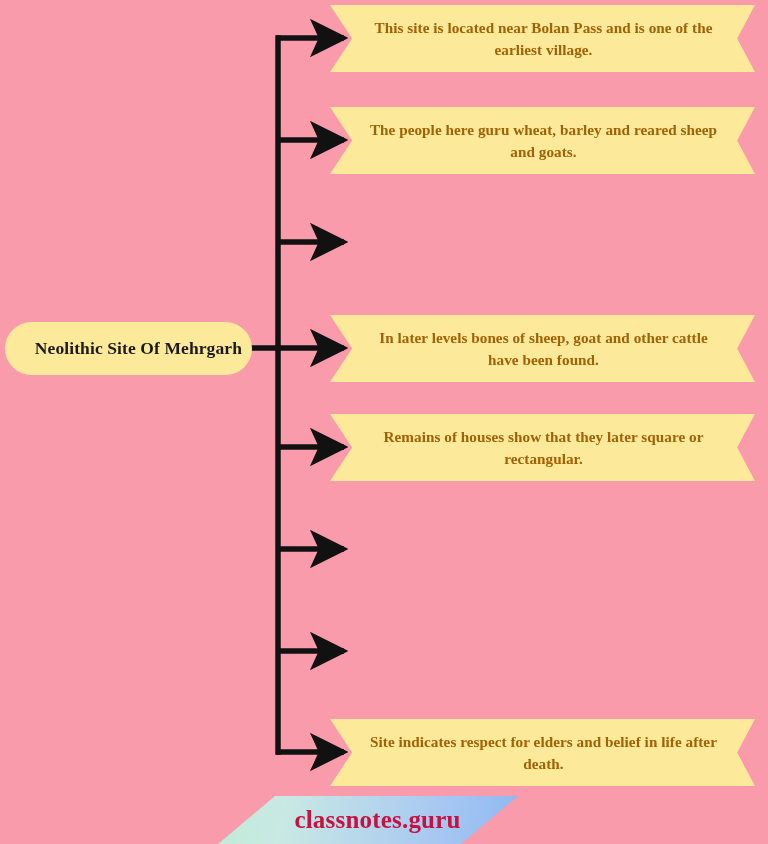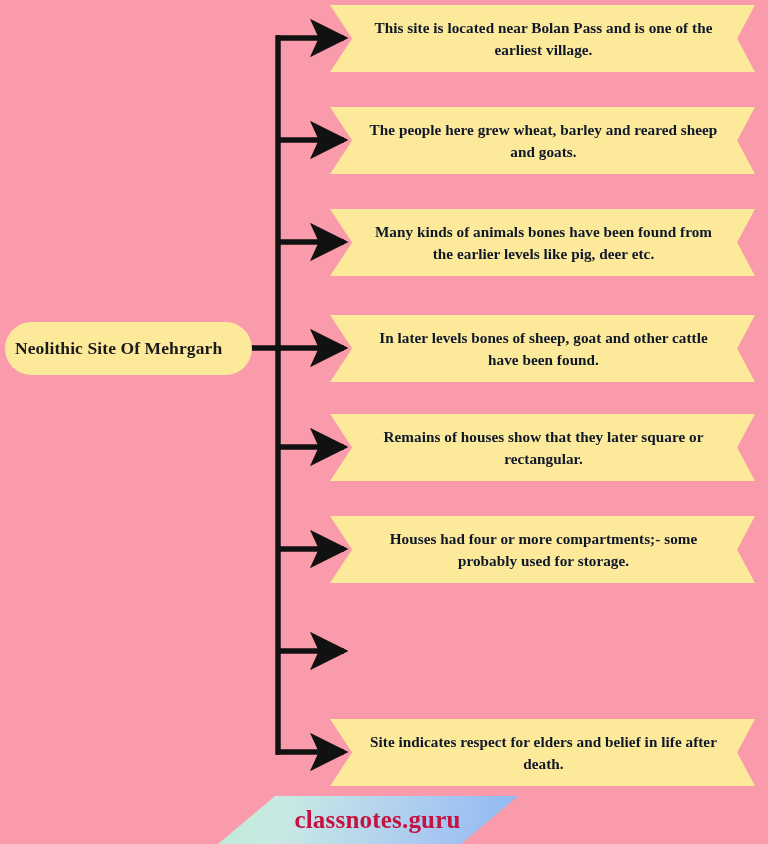--- a/index.html
+++ b/index.html
@@ -35,21 +35,21 @@
   #root-node {
     position: absolute;
     left: 5px;
     top: 322px;
     width: 247px;
     height: 53px;
     background: #FCE99A;
     border-radius: 27px;
     display: flex;
     align-items: center;
-    justify-content: flex-start;
+    justify-content: flex-end;
     box-sizing: border-box;
     padding: 0 10px;
   }
   #root-node .root-label {
     font-size: 17.5px;
     font-weight: bold;
     color: #1a1a1a;
     letter-spacing: 0.1px;
     text-align: center;
     line-height: 1.1;
@@ -78,21 +78,21 @@
         5.2% 50%);
     display: flex;
     align-items: center;
     justify-content: center;
     box-sizing: border-box;
     padding: 0 34px 0 36px;
   }
   .banner-text {
     font-size: 15.2px;
     font-weight: bold;
-    color: #0f172a;
+    color: #a16207;
     text-align: center;
     line-height: 1.42;
     letter-spacing: 0.05px;
   }
 
   
   #footer-logo {
     position: absolute;
     left: 218px;
     top: 796px;
@@ -141,38 +141,32 @@
 
   <div id="root-node">
     <span class="root-label">Neolithic Site Of Mehrgarh</span>
   </div>
 
   <div class="banner" style="top:5px">
     <span class="banner-text">This site is located near Bolan Pass and is one of the earliest village.</span>
   </div>
 
   <div class="banner" style="top:107px">
-    <span class="banner-text">The people here grew wheat, barley and reared sheep and goats.</span>
+    <span class="banner-text">The people here guru wheat, barley and reared sheep and goats.</span>
   </div>
 
-  <div class="banner" style="top:209px">
-    <span class="banner-text">Many kinds of animals bones have been found from the earlier levels like pig, deer etc.</span>
-  </div>
 
   <div class="banner" style="top:315px">
     <span class="banner-text">In later levels bones of sheep, goat and other cattle have been found.</span>
   </div>
 
   <div class="banner" style="top:414px">
     <span class="banner-text">Remains of houses show that they later square or rectangular.</span>
   </div>
 
-  <div class="banner" style="top:516px">
-    <span class="banner-text">Houses had four or more compartments;- some probably used for storage.</span>
-  </div>
 
 
   <div class="banner" style="top:719px">
     <span class="banner-text">Site indicates respect for elders and belief in life after death.</span>
   </div>
 
   <div id="footer-logo">
     <span class="logo-text">classnotes.guru</span>
   </div>
 

